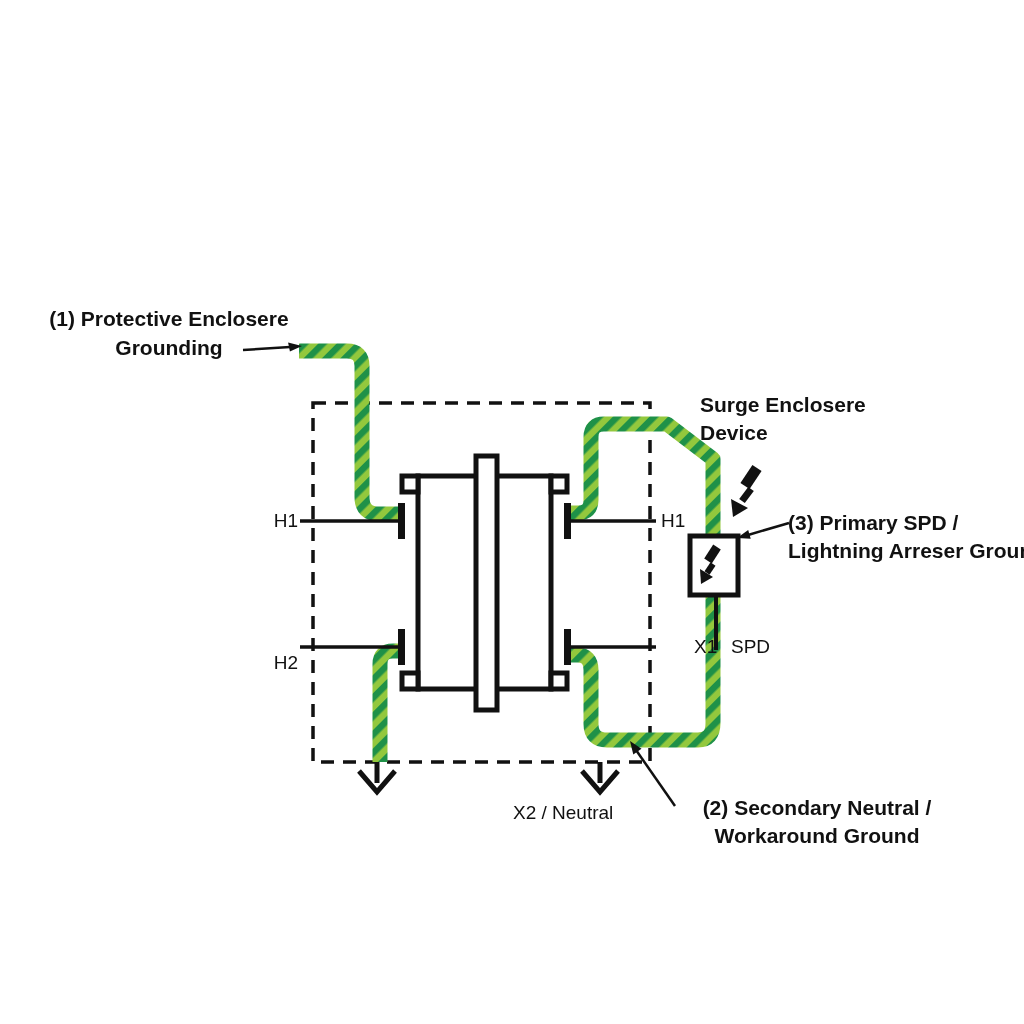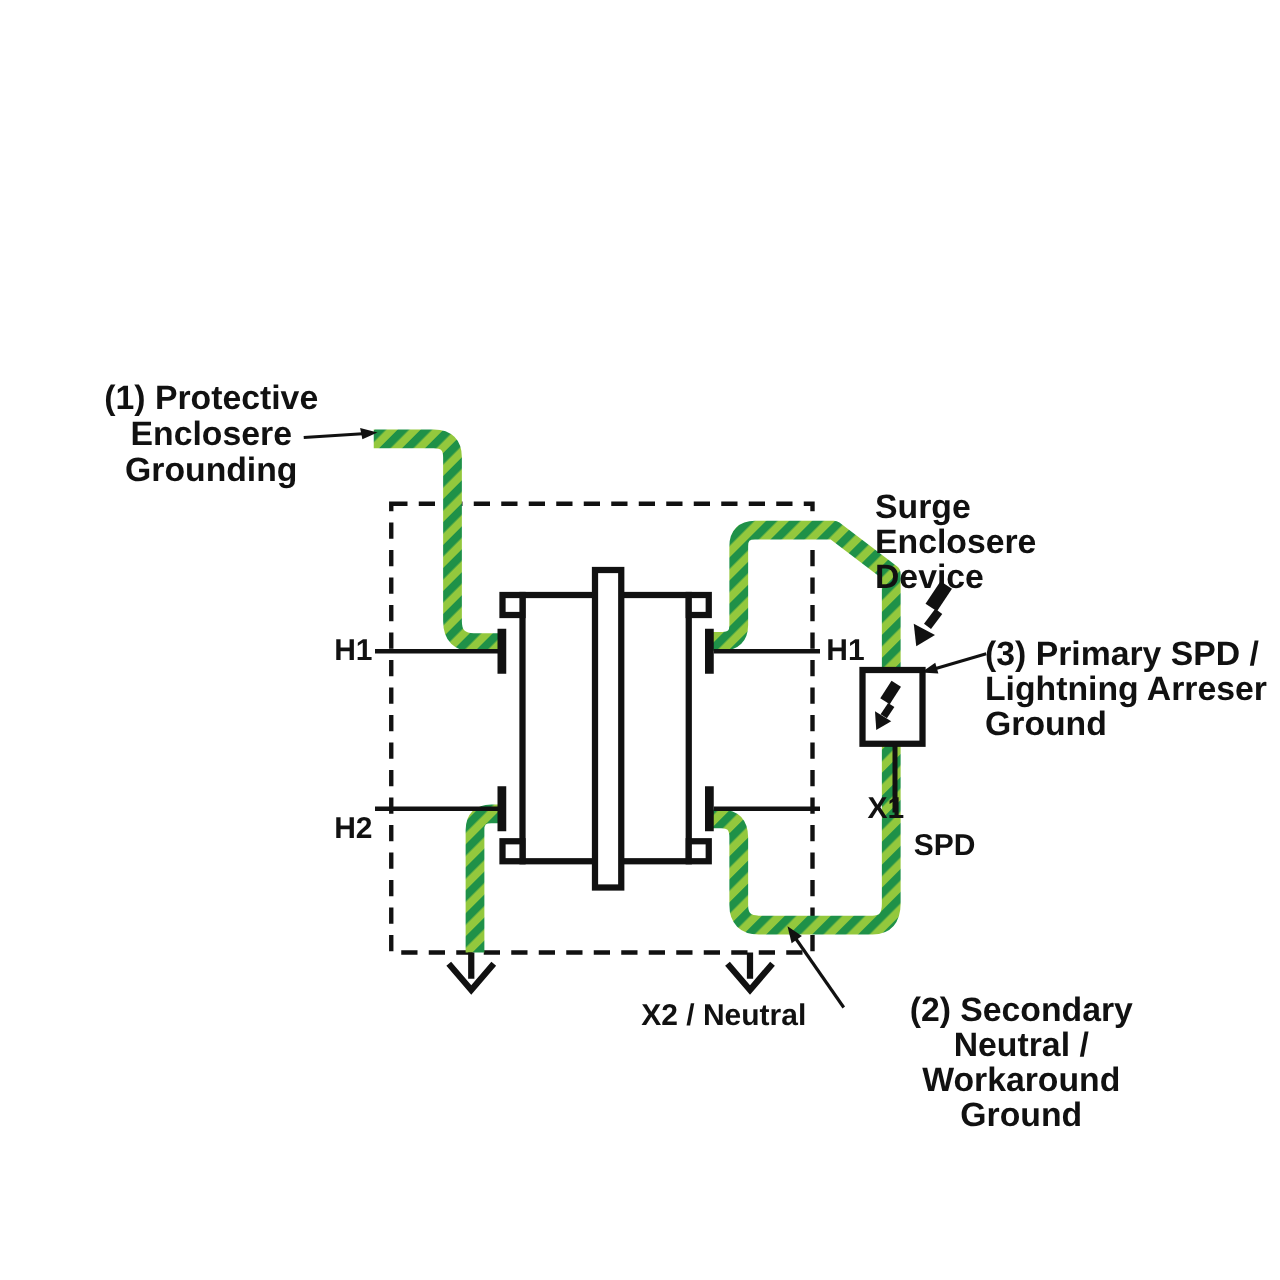--- a/index.html
+++ b/index.html
@@ -1,27 +1,27 @@
 <!DOCTYPE html>
 <html><head>
 <meta charset="utf-8">
 <style>
   html,body{margin:0;padding:0;background:#ffffff;}
   body{width:1024px;height:1024px;overflow:hidden;position:relative;
        font-family:"Liberation Sans",sans-serif;color:#111;}
   .abs{position:absolute;}
-  .lbl{font-weight:700;white-space:pre-line;line-height:28px;font-size:27px;}
-  .term{font-weight:700;font-size:24px;line-height:30px;}
+  .lbl{font-weight:700;white-space:pre-line;line-height:28px;font-size:21px;}
+  .term{font-weight:400;font-size:19px;line-height:30px;}
   #title{left:40px;top:84px;width:690px;text-align:center;
          font-size:37px;font-weight:700;line-height:54px;}
   #lbl-enclosure{left:36px;top:304px;width:266px;text-align:center;line-height:29px;}
   #lbl-surge{left:700px;top:391px;width:210px;text-align:left;}
   #lbl-primary{left:788px;top:509px;width:330px;text-align:left;}
   #lbl-secondary{left:692px;top:794px;width:250px;text-align:center;}
-  #lbl-spd{left:731px;top:632px;margin-top:30px;}
+  #lbl-spd{left:731px;top:632px;}
   #lbl-x2{left:513px;top:798px;}
   #term-h1-left{left:252px;top:506px;width:46px;text-align:right;}
   #term-h2-left{left:252px;top:648px;width:46px;text-align:right;}
   #term-h1-right{left:661px;top:506px;}
   #term-x1-right{left:694px;top:632px;}
   svg{position:absolute;left:0;top:0;}
 </style>
 </head>
 <body>
 

